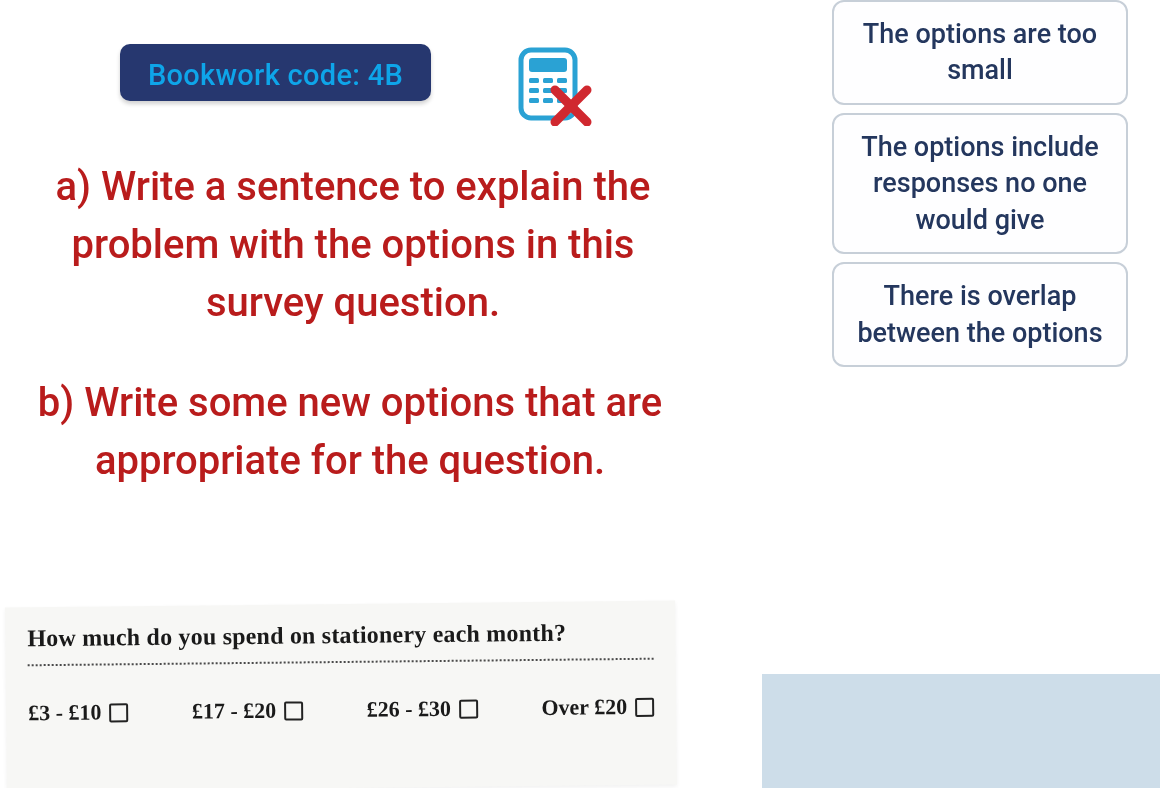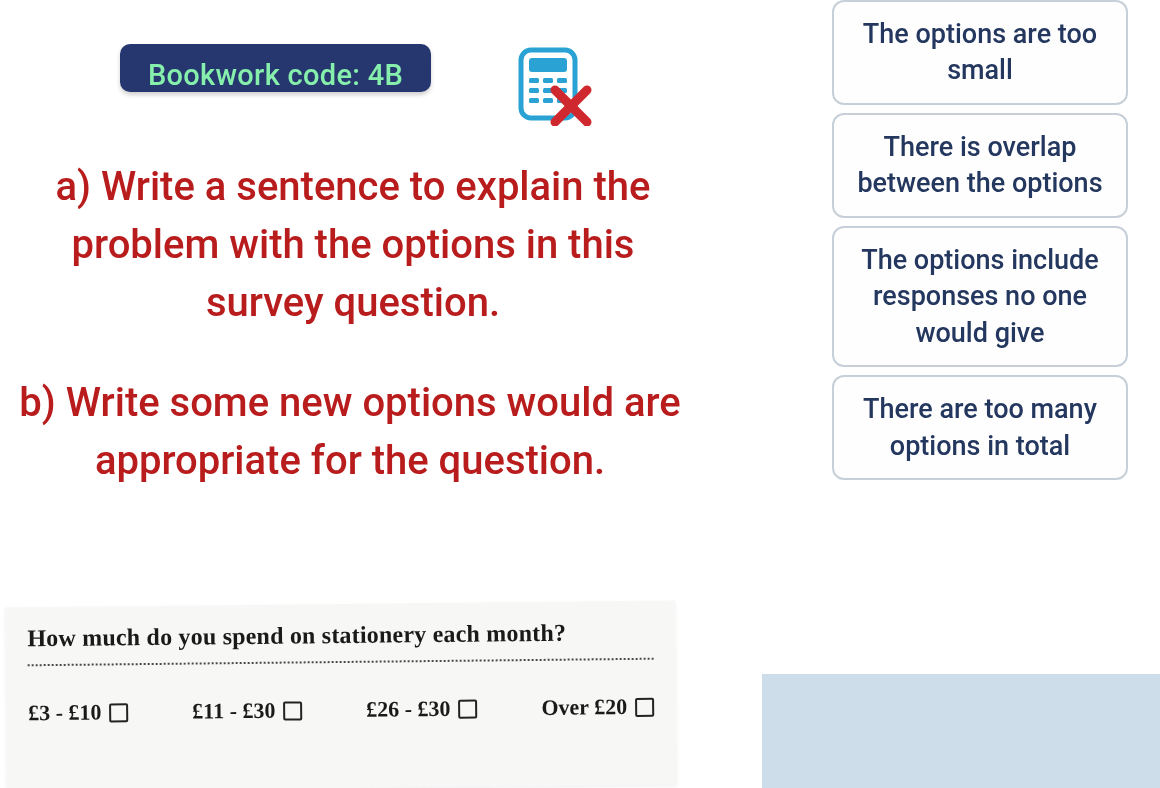--- a/index.html
+++ b/index.html
@@ -31,24 +31,24 @@
     top: 0;
     width: 328px;
     height: 788px;
   }
   
   .badge {
     position: absolute;
     left: 120px;
     top: 44px;
     background: #26376f;
-    color: #86efac;
+    color: #0ea5e9;
     font-size: 29px;
     font-weight: 500;
-    padding: 14px 28px 0 28px;
+    padding: 14px 28px 9px 28px;
     border-radius: 10px;
     box-shadow: 0 3px 4px rgba(0,0,0,.18);
     letter-spacing: .3px;
   }
   
   .calc {
     position: absolute;
     left: 515px;
     top: 46px;
     width: 80px;
@@ -164,32 +164,32 @@
         <rect x="28" y="52" width="10" height="5" rx="1.5" fill="#2aa2d4"></rect>
         <rect x="42" y="52" width="10" height="5" rx="1.5" fill="#2aa2d4"></rect>
         <g stroke="#d0282f" stroke-width="9" stroke-linecap="round">
           <line x1="40" y1="44" x2="72" y2="76"></line>
           <line x1="72" y1="44" x2="40" y2="76"></line>
         </g>
       </svg>
     </div>
 
     <div class="qa">a) Write a sentence to explain the problem with the options in this survey question.</div>
-    <div class="qb">b) Write some new options would are appropriate for the question.</div>
+    <div class="qb">b) Write some new options that are appropriate for the question.</div>
 
     <div class="paper">
       <div class="paper-q">How much do you spend on stationery each month?</div>
       <hr class="dotted">
       <div class="opts">
         <div class="opt">
           <span>£3 - £10</span>
           <span class="checkbox"></span>
         </div>
         <div class="opt">
-          <span>£11 - £30</span>
+          <span>£17 - £20</span>
           <span class="checkbox"></span>
         </div>
         <div class="opt">
           <span>£26 - £30</span>
           <span class="checkbox"></span>
         </div>
         <div class="opt">
           <span>Over £20</span>
           <span class="checkbox"></span>
         </div>
@@ -197,26 +197,23 @@
     </div>
 
   </div>
 
   <div class="right">
     <div class="answers">
       <div class="card">
         <span>The options are too small</span>
       </div>
       <div class="card">
+        <span>The options include responses no one would give</span>
+      </div>
+      <div class="card">
         <span>There is overlap between the options</span>
       </div>
-      <div class="card">
-        <span>The options include responses no one would give</span>
-      </div>
-      <div class="card">
-        <span>There are too many options in total</span>
-      </div>
     </div>
   </div>
 
   <div class="bottom-fill"></div>
 
 </div>
 
 </body></html>

